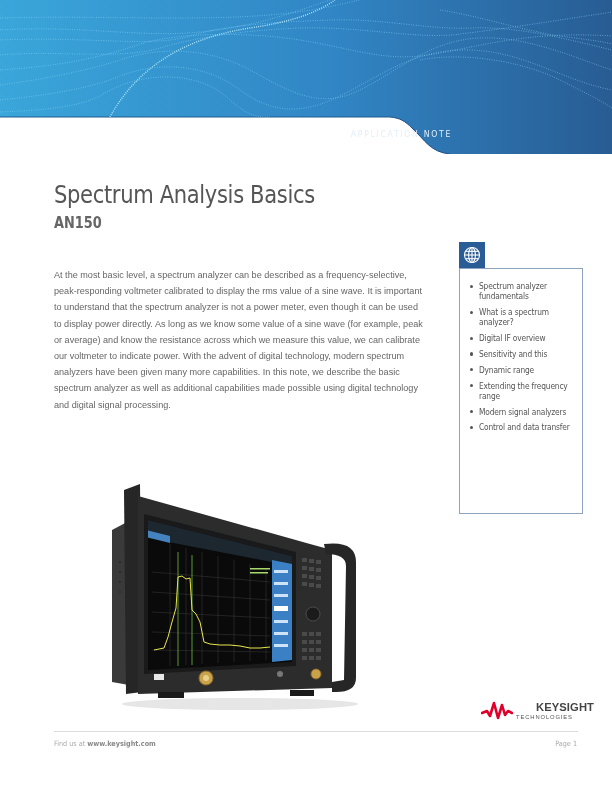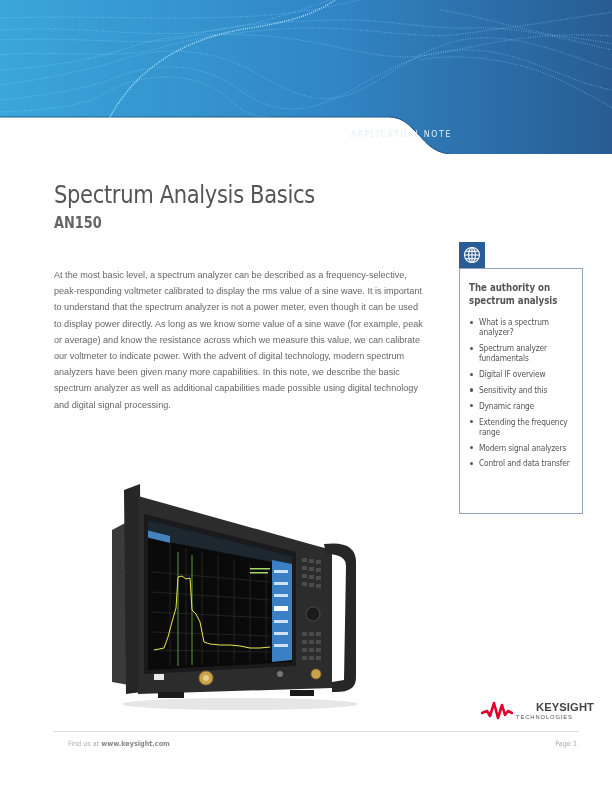--- a/index.html
+++ b/index.html
@@ -66,21 +66,21 @@
   .logo-word {
     position: absolute; left: 35px; top: 4px; font-size: 11.2px; font-weight: bold;
     color: #444; letter-spacing: 0.1px; padding-left: 20px;
   }
   .logo-sub {
     position: absolute; left: 35px; top: 17px; font-size: 5.8px; color: #555; letter-spacing: 0.9px;
   }
 
   .footer-rule { position: absolute; left: 54px; top: 731px; width: 524px; height: 1px; background: #dcdcdc; }
   .footer-left {
-    position: absolute; left: 68px; top: 739px; font-size: 7.2px; color: #aaa;
+    position: absolute; left: 54px; top: 739px; font-size: 7.2px; color: #aaa;
     font-family: "DejaVu Sans Condensed", "DejaVu Sans", sans-serif;
   }
   .footer-left .url { color: #888; font-weight: bold; }
   .footer-right {
     position: absolute; right: 35px; top: 739px; font-size: 7.2px; color: #aaa;
     font-family: "DejaVu Sans Condensed", "DejaVu Sans", sans-serif;
     text-align: right;
   }
 </style>
 </head>
@@ -128,24 +128,23 @@
   <svg width="18" height="18" viewBox="0 0 18 18" fill="none" stroke="#fff" stroke-width="1.1">
     <circle cx="9" cy="9" r="7.5"></circle>
     <ellipse cx="9" cy="9" rx="3.4" ry="7.5"></ellipse>
     <line x1="9" y1="1.5" x2="9" y2="16.5"></line>
     <line x1="1.5" y1="9" x2="16.5" y2="9"></line>
     <line x1="2.6" y1="5.3" x2="15.4" y2="5.3"></line>
     <line x1="2.6" y1="12.7" x2="15.4" y2="12.7"></line>
   </svg>
 </div>
 <div class="sidebar-box">
-  <div class="sidebar-heading">The authority on spectrum analysis</div>
   <ul class="sidebar-list">
+    <li>Spectrum analyzer fundamentals</li>
     <li>What is a spectrum analyzer?</li>
-    <li>Spectrum analyzer fundamentals</li>
     <li>Digital IF overview</li>
     <li>Sensitivity and this</li>
     <li>Dynamic range</li>
     <li>Extending the frequency range</li>
     <li>Modern signal analyzers</li>
     <li>Control and data transfer</li>
   </ul>
 </div>
 
 <div class="product-image">

